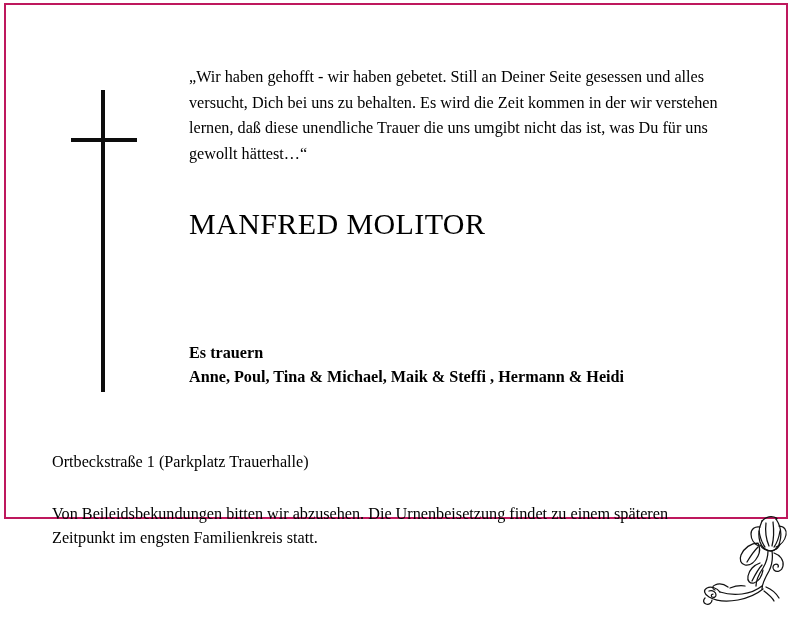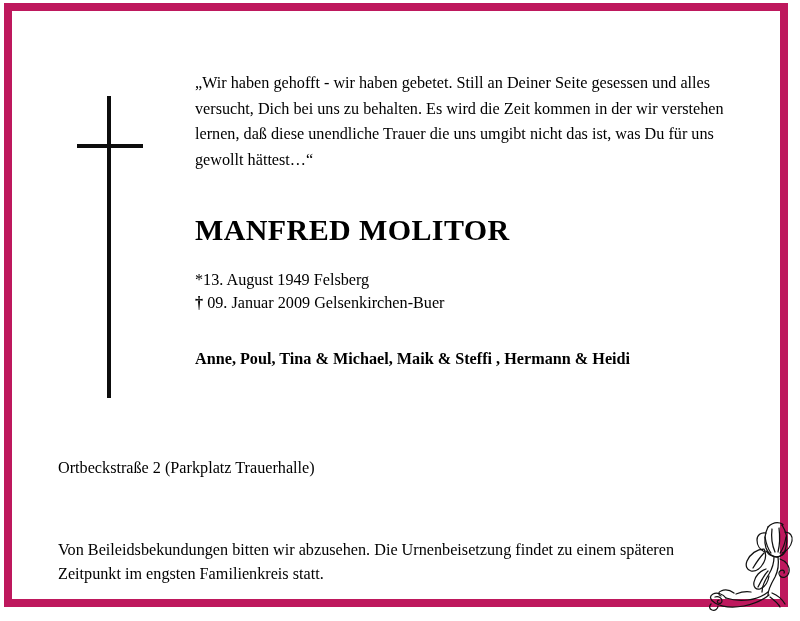--- a/index.html
+++ b/index.html
@@ -16,22 +16,22 @@
     width: 800px;
     height: 621px;
     background: #ffffff;
     overflow: hidden;
   }
   #frame {
     position: absolute;
     left: 4px;
     top: 3px;
     width: 784px;
-    height: 604px;
-    border: 8px solid #be185d;
+    height: 516px;
+    border: 2px solid #be185d;
     box-sizing: border-box;
     background: #ffffff;
   }
 
   
   #cross {
     position: absolute;
     left: 62px;
     top: 80px;
     width: 74px;
@@ -62,21 +62,21 @@
     width: 565px;
     font-size: 16.2px;
     line-height: 25.5px;
     text-align: left;
   }
   .deceased-name {
     position: absolute;
     left: 183px;
     top: 202px;
     font-size: 30px;
-    font-weight: bold;
+    font-weight: normal;
     letter-spacing: 0.4px;
     line-height: 34px;
   }
   .dates {
     position: absolute;
     left: 183px;
     top: 258px;
     font-size: 16.2px;
     line-height: 23px;
   }
@@ -95,21 +95,21 @@
     position: absolute;
     left: 46px;
     top: 446px;
     width: 700px;
     font-size: 16.2px;
     line-height: 23.5px;
   }
   .closing-note {
     position: absolute;
     left: 46px;
-    top: 528px;
+    top: 498px;
     width: 640px;
     font-size: 16.2px;
     line-height: 23.5px;
   }
 
   
   #ornament {
     position: absolute;
     left: 694px;
     top: 500px;
@@ -130,31 +130,28 @@
 
     <div id="cross">
       <div class="stem"></div>
       <div class="bar"></div>
     </div>
 
     <div class="quote">„Wir haben gehofft - wir haben gebetet. Still an Deiner Seite gesessen und alles versucht, Dich bei uns zu behalten. Es wird die Zeit kommen in der wir verstehen lernen, daß diese unendliche Trauer die uns umgibt nicht das ist, was Du für uns gewollt hättest…“</div>
 
     <div class="deceased-name">MANFRED MOLITOR</div>
 
-    <div class="dates">
-      <div>*13. August 1949 Felsberg</div>
-      <div><span class="sym">†</span><span> 09. Januar 2009 Gelsenkirchen-Buer</span></div>
-    </div>
 
     <div class="mourners">
+      <div>Es trauern</div>
       <div>Anne, Poul, Tina &amp; Michael, Maik &amp; Steffi , Hermann &amp; Heidi</div>
     </div>
 
     <div class="funeral-info">
-      <div>Ortbeckstraße 2 (Parkplatz Trauerhalle)</div>
+      <div>Ortbeckstraße 1 (Parkplatz Trauerhalle)</div>
     </div>
 
     <div class="closing-note">Von Beileidsbekundungen bitten wir abzusehen. Die Urnenbeisetzung findet zu einem späteren Zeitpunkt im engsten Familienkreis statt.</div>
 
     <div id="ornament">
       <svg viewBox="0 0 94 100" xmlns="http://www.w3.org/2000/svg" fill="none" stroke="#111111" stroke-width="1.25" stroke-linecap="round" stroke-linejoin="round">
 
         <path d="M62 16 C59 22 58 30 60 37 C62 43 67 46 71 46 C75 46 79 42 80 36 C82 28 80 20 76 14"></path>
         <path d="M62 16 C65 13 70 11 74 12 C77 13 78 14 76 14"></path>
 

